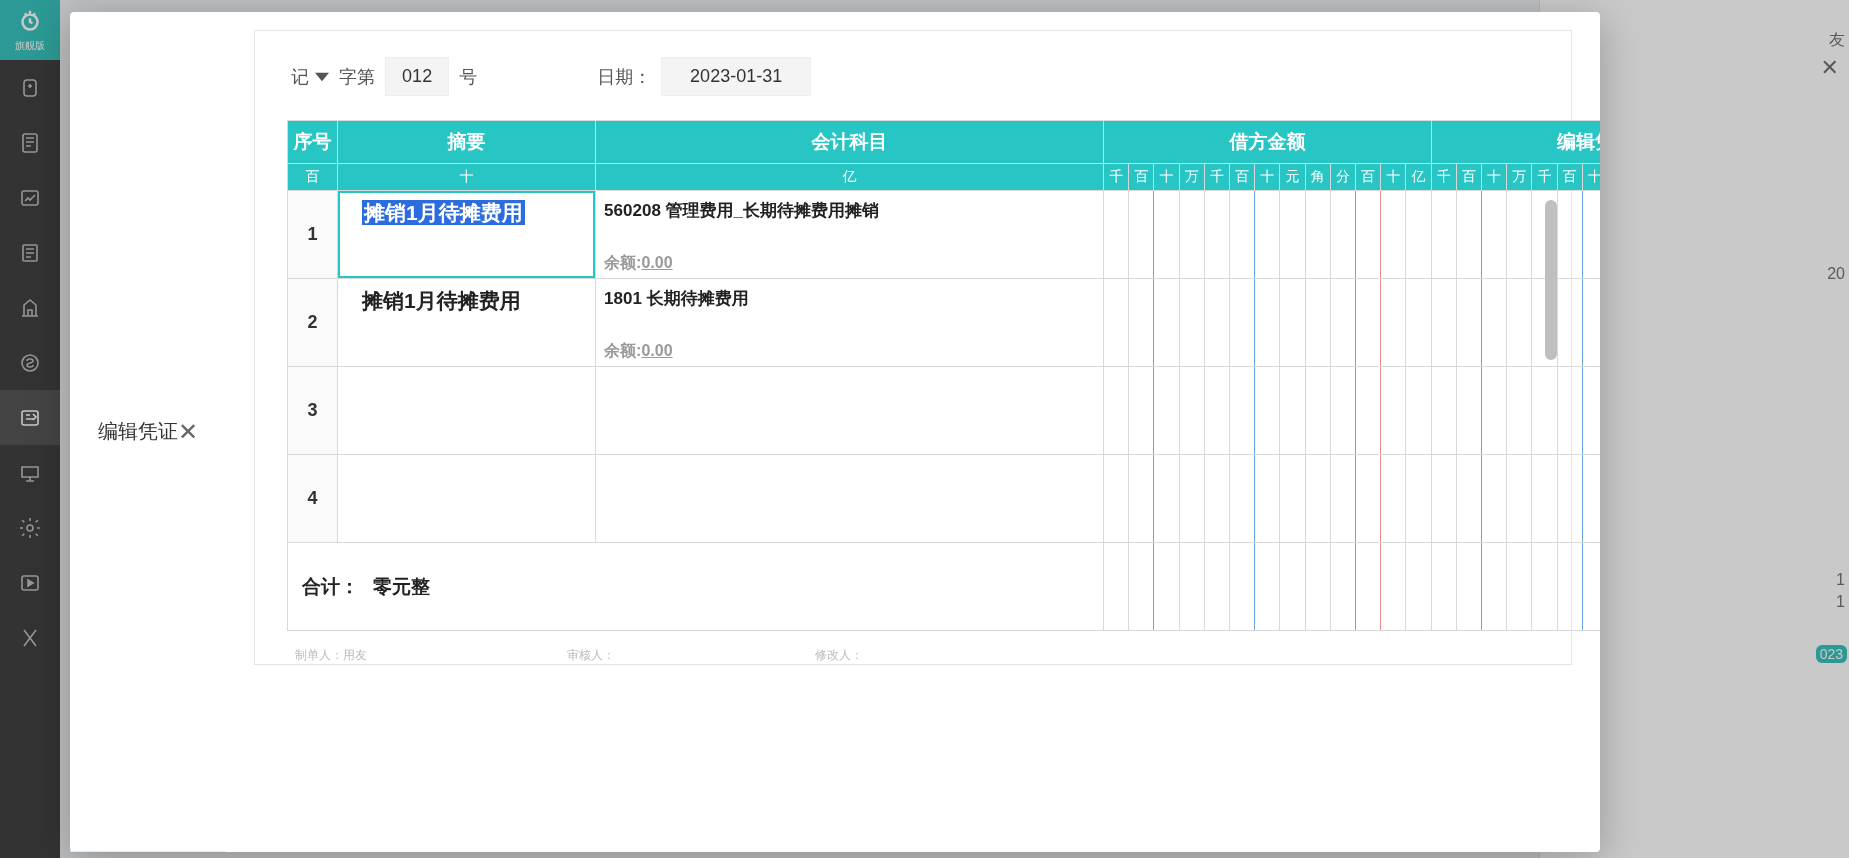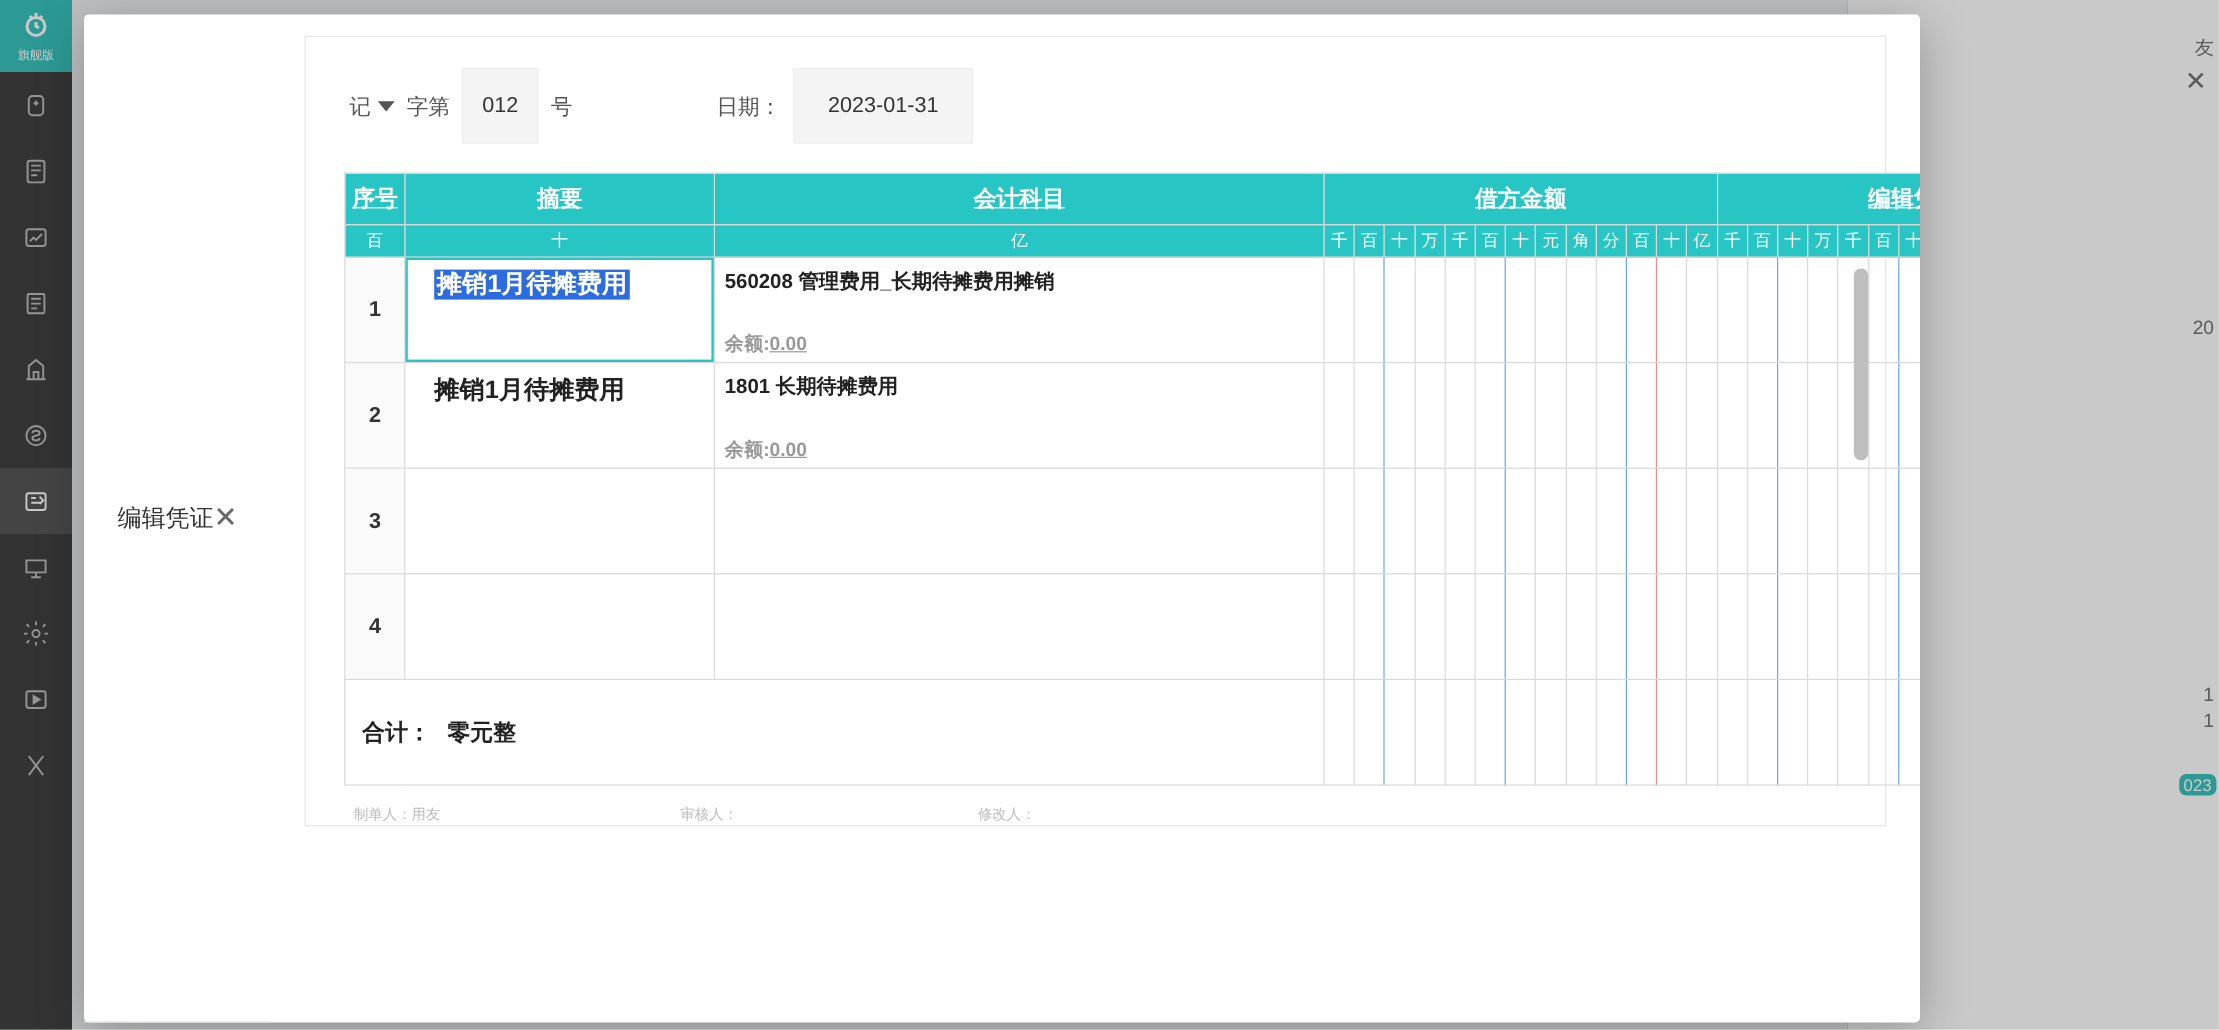--- a/index.html
+++ b/index.html
@@ -149,21 +149,21 @@
   .voucher-meta {
     display:flex;
     align-items:center;
     gap:10px;
     padding: 26px 36px 24px;
     color:#555;
     font-size:18px;
   }
   .meta-box {
     background:#f4f4f4;
-    padding:20px 16px;
+    padding:8px 16px;
     color:#333;
     font-size:18px;
     border:1px solid #eee;
     min-width:60px;
     text-align:center;
   }
   .meta-sel {
     display:flex;
     align-items:center;
     gap:6px;
@@ -199,21 +199,20 @@
   table.voucher th, table.voucher td {
     border:1px solid #d9d9d9;
   }
   thead.h1 th {
     background:#28c5c5;
     color:#fff;
     font-size:19px;
     font-weight:600;
     padding:8px 4px;
     text-align:center;
-    text-decoration:underline;
   }
   thead.h2 th {
     background:#28c5c5;
     color:#fff;
     font-size:14px;
     padding:4px 0;
     text-align:center;
     font-weight:500;
   }
   col.seq{width:50px;}

